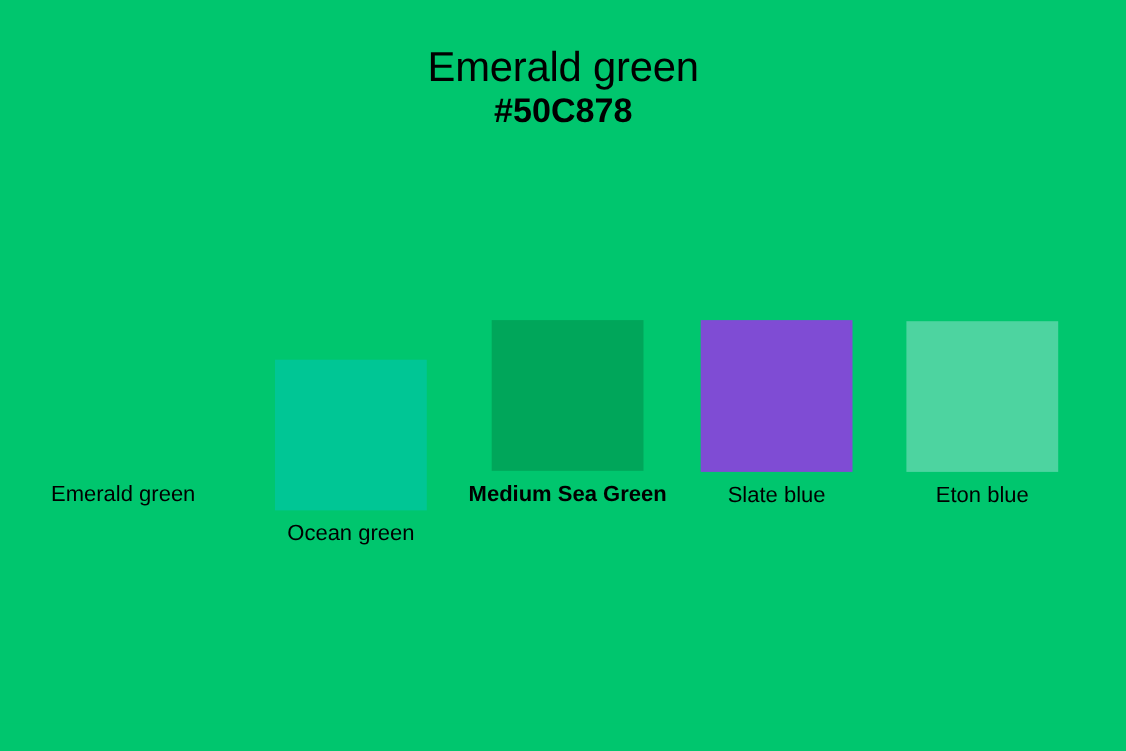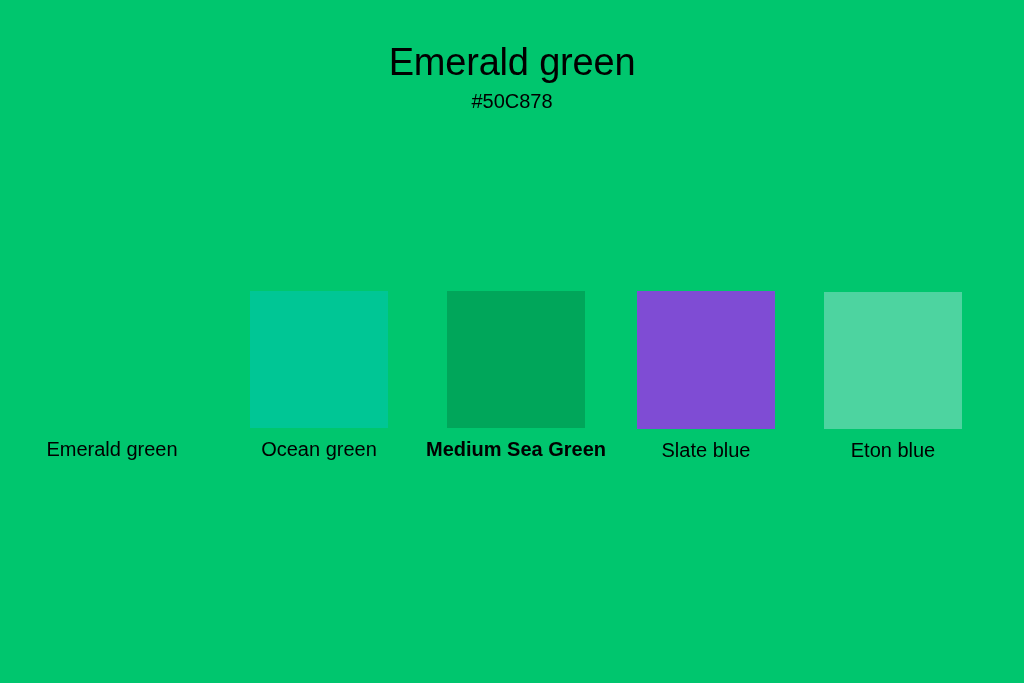--- a/index.html
+++ b/index.html
@@ -32,23 +32,23 @@
   }
   .palette-title {
     font-size: 38px;
     line-height: 44px;
     font-weight: 400;
     color: #000000;
     letter-spacing: -0.2px;
     margin: 0;
   }
   .palette-hex {
-    font-size: 20px;
+    font-size: 31px;
     line-height: 30px;
-    font-weight: 400;
+    font-weight: 700;
     color: #000000;
     letter-spacing: 0px;
     margin: 2px 0 0 0;
   }
 
   
   .swatch-row {
     position: absolute;
     left: 0;
     top: 291px;
@@ -76,21 +76,21 @@
     width: 100%;
     text-align: center;
     font-size: 20px;
     line-height: 26px;
     color: #000000;
     white-space: nowrap;
   }
 
   
   .cell-0 { left: 19px; }
-  .cell-1 { left: 226px; }
+  .cell-1 { left: 226px; margin-top: 36px; }
   .cell-2 { left: 423px; font-weight: bold; }
   .cell-3 { left: 613px; }
   .cell-4 { left: 800px; }
 
   .cell-3 .swatch-chip { height: 138px; }
   .cell-4 .swatch-chip { top: 1px; }
   .cell-3 .swatch-label,
   .cell-4 .swatch-label { top: 146px; }
 </style>
 </head>

